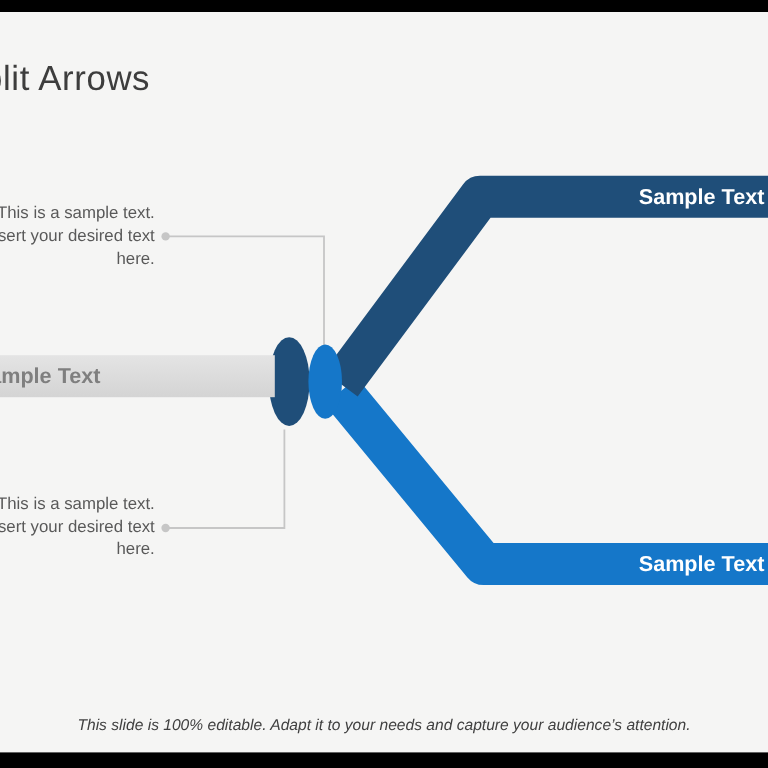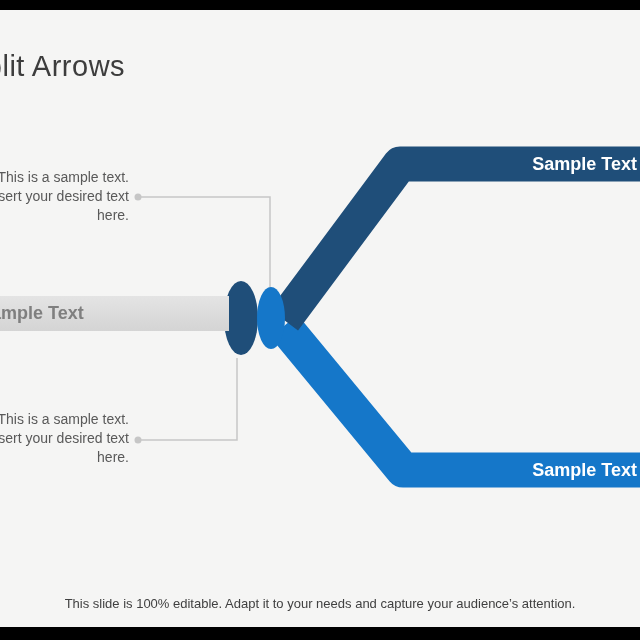--- a/index.html
+++ b/index.html
@@ -46,21 +46,21 @@
     text-align:right;
     font-size:14px; line-height:19px;
     color:#595959;
     white-space:pre-line;
   }
   .callout.top { top:158px; }
   .callout.bottom { top:400px; }
   .footer {
     position:absolute; top:586px; left:0; width:100%;
     text-align:center;
-    font-size:13px; color:#404040;
+    font-size:13px; color:#404040;font-style:italic;
   }
 </style>
 </head>
 <body>
 
 <div class="slide">
 
   <div class="title">Split Arrows</div>
 
   <svg class="graphic" width="640" height="617" viewBox="0 0 640 617">

